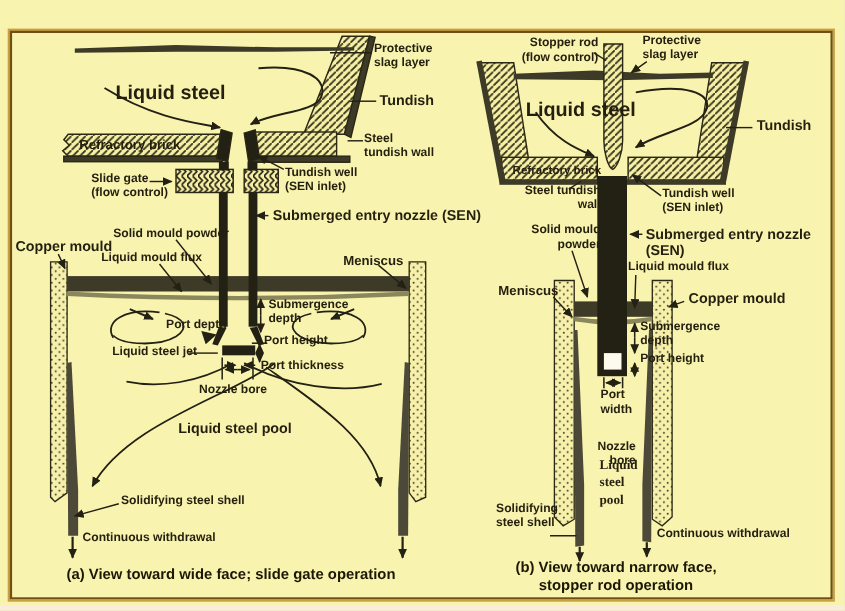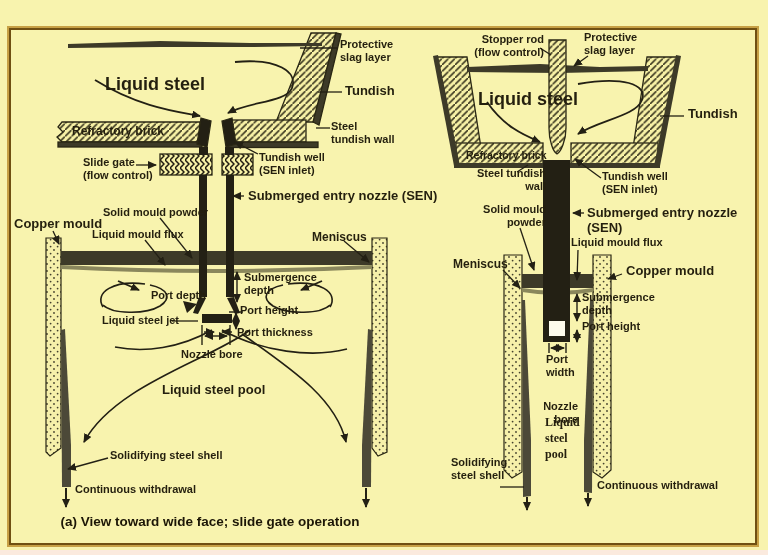--- a/index.html
+++ b/index.html
@@ -290,15 +290,17 @@
   <div class="lbl" style="left:546px;top:353px;">Port
 width</div>
   <div class="lbl center" style="left:540px;top:380px;width:38px;margin-top:20px;">Nozzle
 bore</div>
   <div class="lbl s12" style="left:545px;top:414px;line-height:1.35;font-family:Liberation Serif, serif;">Liquid
 steel
 pool</div>
   <div class="lbl" style="left:451px;top:456px;">Solidifying
 steel shell</div>
   <div class="lbl" style="left:597px;top:479px;">Continuous withdrawal</div>
+  <div class="caption" style="left:430px;top:508px;width:260px;">(b) View toward narrow face,
+stopper rod operation</div>
 
   <div class="bottom-strip"></div>
 </div>
 
 </body></html>

